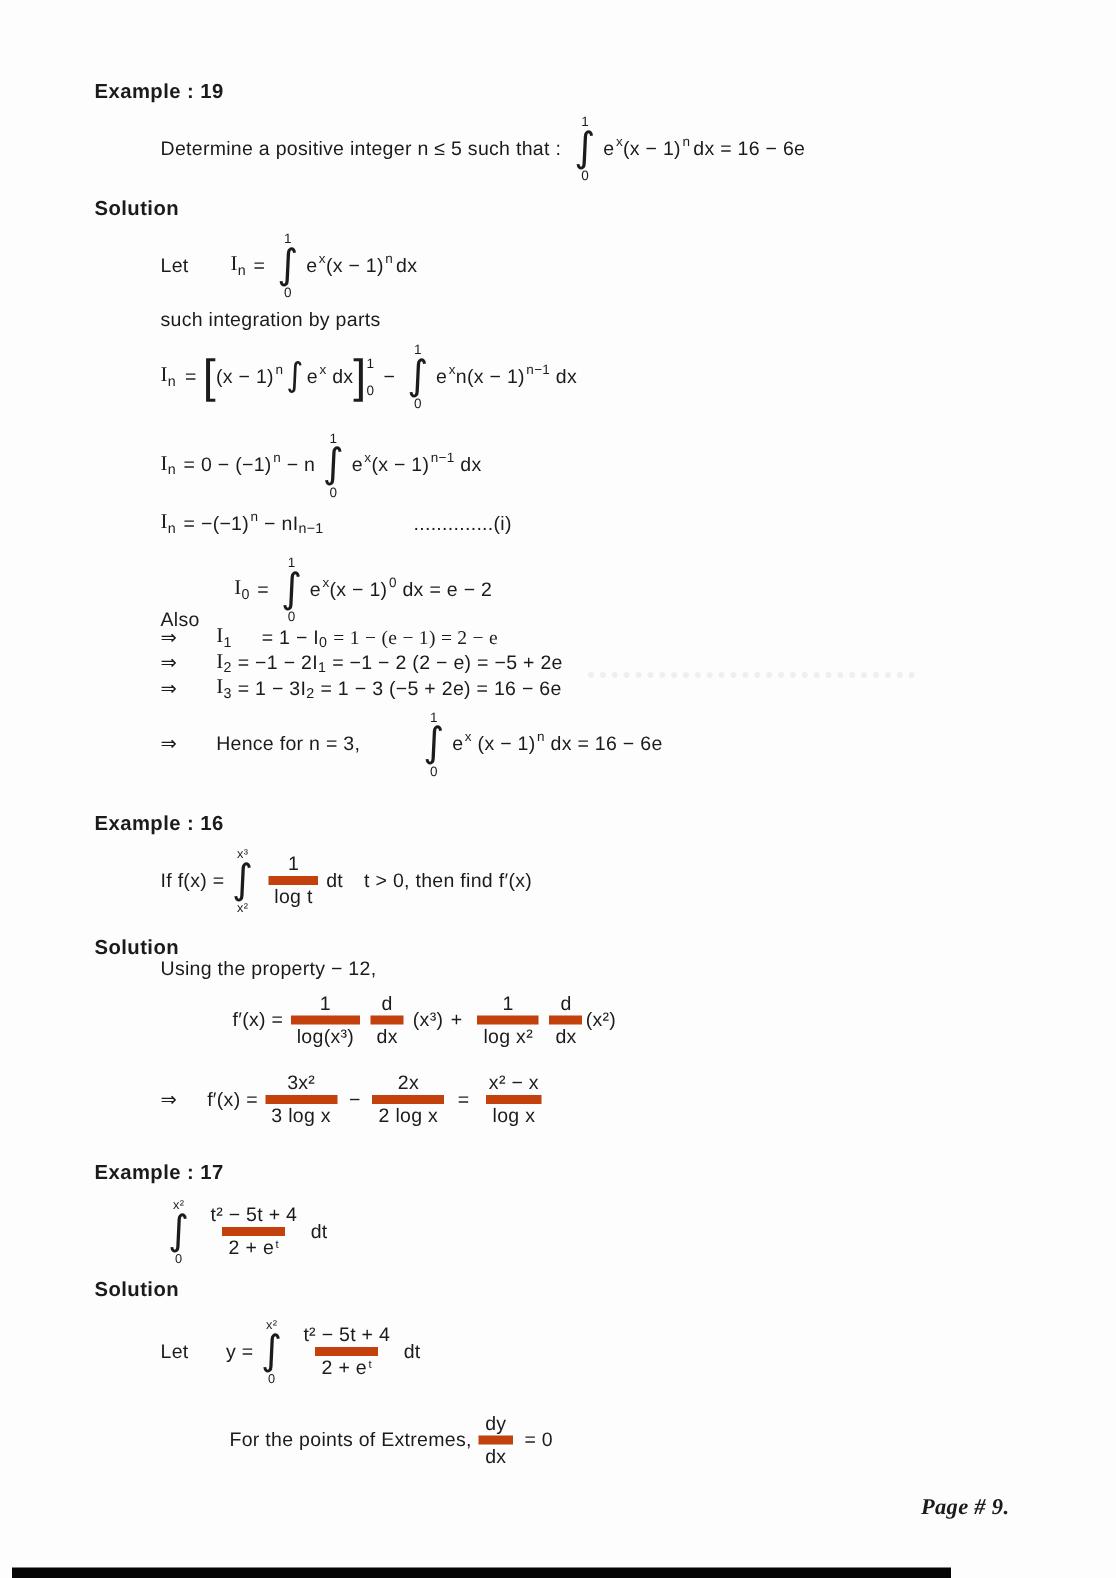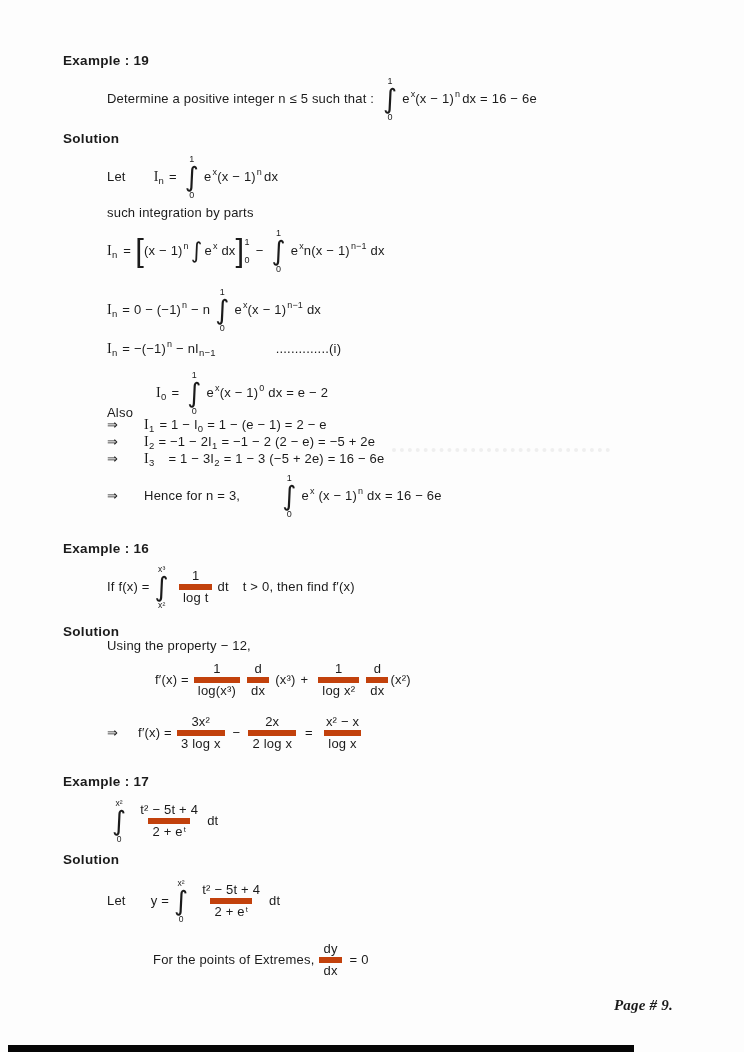--- a/index.html
+++ b/index.html
@@ -95,27 +95,27 @@
 
   <div class="line" style="left:107px;top:341px;">
     <span class="iser">I</span><span class="sub">n</span><span style="margin-left:3px;">= −(−1)</span><span class="sup">n</span><span> − nI</span><span class="sub">n−1</span><span style="margin-left:58px;">..............(i)</span>
   </div>
 
   <div class="line" style="left:107px;top:366px;">
     <span style="margin-right:23px;margin-top:40px;">Also</span><span class="iser">I</span><span class="sub">0</span><span style="margin:0 3px;">=</span><span class="intwrap"><span class="lim">1</span><span class="intsign">∫</span><span class="lim">0</span></span><span>e</span><span class="sup">x</span><span>(x − 1)</span><span class="sup">0</span><span> dx = e − 2</span>
   </div>
 
   <div class="line" style="left:107px;top:417px;">
-    <span class="arrow">⇒</span><span class="iser">I</span><span class="sub">1</span><span style="margin-left:3px;">= 1 − I</span><span class="sub">0</span><span style="margin-left:2px;">= 1 − (e − 1) = 2 − e</span>
+    <span class="arrow">⇒</span><span class="iser">I</span><span class="sub">1</span><span style="margin-left:18px;">= 1 − I</span><span class="sub">0</span><span style="margin-left:2px;font-family:Liberation Serif, serif;">= 1 − (e − 1) = 2 − e</span>
   </div>
   <div class="line" style="left:107px;top:434px;">
     <span class="arrow">⇒</span><span class="iser">I</span><span class="sub">2</span><span style="margin-left:2px;">= −1 − 2I</span><span class="sub">1</span><span style="margin-left:2px;">= −1 − 2 (2 − e) = −5 + 2e</span>
   </div>
   <div class="line" style="left:107px;top:451px;">
-    <span class="arrow">⇒</span><span class="iser">I</span><span class="sub">3</span><span style="margin-left:12px;">= 1 − 3I</span><span class="sub">2</span><span style="margin-left:2px;">= 1 − 3 (−5 + 2e) = 16 − 6e</span>
+    <span class="arrow">⇒</span><span class="iser">I</span><span class="sub">3</span><span style="margin-left:2px;">= 1 − 3I</span><span class="sub">2</span><span style="margin-left:2px;">= 1 − 3 (−5 + 2e) = 16 − 6e</span>
   </div>
 
   <div class="streak"></div>
 
   <div class="line" style="left:107px;top:473px;">
     <span class="arrow">⇒</span><span>Hence for n = 3,</span><span class="intwrap" style="margin-left:42px;"><span class="lim">1</span><span class="intsign">∫</span><span class="lim">0</span></span><span>e</span><span class="sup">x</span><span> (x − 1)</span><span class="sup">n</span><span> dx = 16 − 6e</span>
   </div>
 
   <div class="line h" style="left:63px;top:541px;">Example : 16</div>
 

